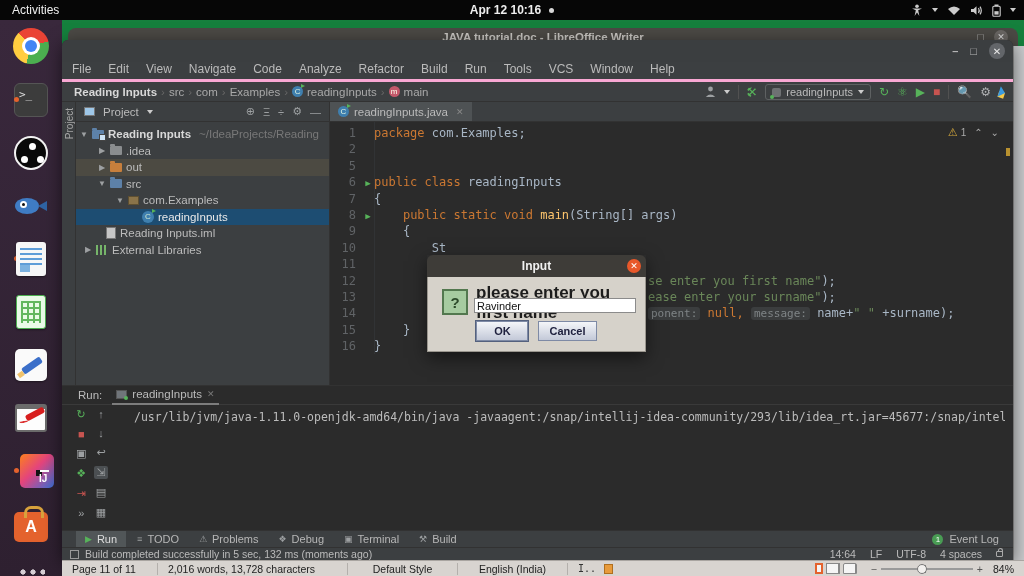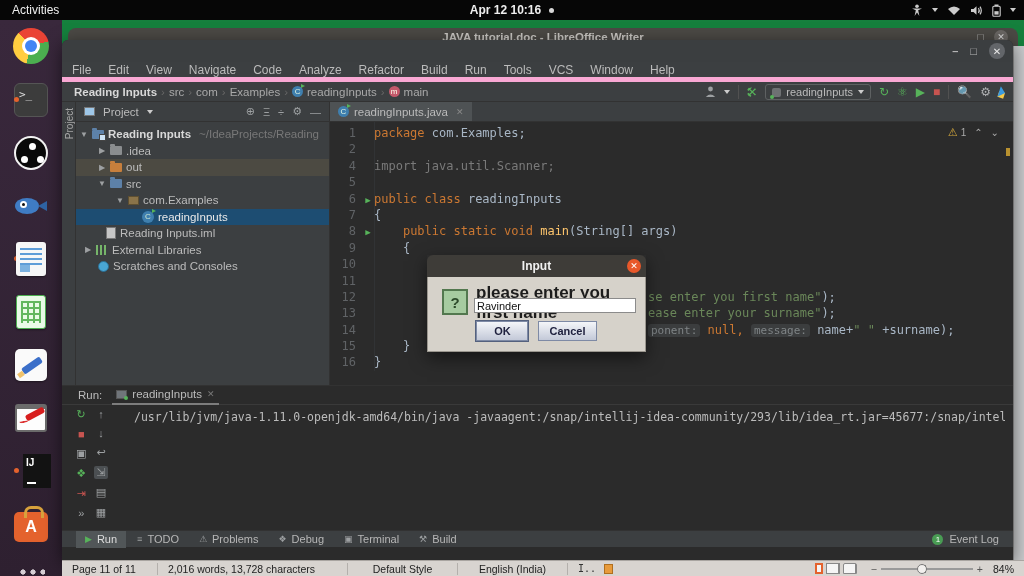--- a/index.html
+++ b/index.html
@@ -34,21 +34,21 @@
   .docicon.writer::before { content:""; position:absolute; left:4px; top:6px; right:4px; height:18px; background:repeating-linear-gradient(#5e9dd8 0 2px, transparent 2px 5px); }
   .docicon.writer::after { content:""; position:absolute; left:4px; bottom:4px; width:10px; height:7px; background:#7cb2e0; }
   .docicon.calc::before { content:""; position:absolute; left:4px; top:5px; right:4px; bottom:5px; background:repeating-linear-gradient(#63b75f 0 2px, transparent 2px 6px), repeating-linear-gradient(90deg,#63b75f 0 2px, transparent 2px 6px); }
   .docicon.calc { background:#eafbe8; border:1px solid #4caf50; }
   .gedit { width:32px; height:32px; background:#fafafa; border-radius:5px; position:relative; box-shadow:0 1px 2px rgba(0,0,0,.4); }
   .gedit::before { content:""; position:absolute; left:6px; top:13px; width:22px; height:7px; background:#3b6fc9; transform:rotate(-35deg); border-radius:2px; }
   .gedit::after { content:""; position:absolute; left:3px; top:23px; width:6px; height:5px; background:#f0c36d; transform:rotate(-35deg); }
   .annot { width:32px; height:28px; background:#fdfdfd; border-radius:3px; border:2px solid #6b6b6b; border-top-width:5px; position:relative; }
   .annot::before { content:""; position:absolute; left:8px; top:2px; width:20px; height:6px; background:#d81e1e; transform:rotate(-28deg); border-radius:2px; }
   .annot::after { content:""; position:absolute; left:2px; top:10px; width:9px; height:2px; border-bottom:2px solid #d33; border-radius:50%; transform:rotate(-10deg); }
-  .ijicon { width:34px; height:34px; border-radius:5px; background:linear-gradient(135deg,#fc801d,#e4447c 45%,#3a6fd8); padding:0;margin-left:12px; }
+  .ijicon { width:34px; height:34px; border-radius:5px; background:linear-gradient(135deg,#fc801d,#e4447c 45%,#3a6fd8); padding:16px;margin-left:12px; }
   .ijicon .inner { width:100%; height:100%; background:#131313; color:#fff; font-size:10px; font-weight:bold; display:flex; align-items:flex-start; justify-content:flex-start; padding:3px; position:relative; }
   .ijicon .inner::after { content:""; position:absolute; left:4px; bottom:4px; width:9px; height:2px; background:#fff; }
   .software { width:34px; height:30px; border-radius:5px; background:#e4622d; position:relative; display:flex; align-items:center; justify-content:center; color:#fff; font-weight:bold; font-size:16px; margin-top:4px; }
   .software::before { content:""; position:absolute; top:-6px; left:10px; width:14px; height:9px; border:3px solid #d8a23c; border-bottom:none; border-radius:7px 7px 0 0; }
   .appgrid { width:28px; height:28px; background:radial-gradient(#d6cfd4 2.4px, transparent 2.8px); background-size:10px 10px; background-position:1px 1px; }
 
   
   .lo-title { position:absolute; left:68px; top:28px; width:950px; height:22px; background:#4b4945; border-radius:8px 8px 0 0; color:#c9c6c2; font-size:11.5px; font-weight:bold; display:flex; align-items:flex-start; justify-content:center; padding-top:3px; }
   .lo-title .btns { position:absolute; right:10px; top:2px; display:flex; gap:10px; align-items:center; color:#bbb; font-size:11px; }
   .lo-btn-circle { width:14px; height:14px; border-radius:50%; background:#6a6764; color:#ddd; font-size:9px; display:flex; align-items:center; justify-content:center; }
@@ -67,21 +67,21 @@
   .zoom-slider .knob { position:absolute; left:36px; top:-4px; width:10px; height:10px; border-radius:50%; background:#f2f0ee; border:1px solid #777; }
   .lo-midicons { display:flex; align-items:center; gap:8px; padding:0 8px; }
   .cursor-ico { font-family:"DejaVu Sans Mono",monospace; font-size:10px; color:#333; }
   .bookmark-ico { width:9px; height:10px; background:#e89b3c; border:1px solid #b06f1e; }
 
   
   .ij { position:absolute; left:62px; top:40px; width:951px; height:520px; background:#2b2b2b; border-radius:6px 6px 0 0; box-shadow:0 4px 18px rgba(0,0,0,.55); }
   .ij-title { position:absolute; left:0; top:0; width:100%; height:22px; background:#3b3e40; border-radius:6px 6px 0 0; color:#c3c3c3; font-size:11.5px; font-weight:bold; display:flex; align-items:center; justify-content:center; }
   .ij-title .btns { position:absolute; right:8px; top:0; height:22px; display:flex; align-items:center; gap:12px; color:#b9b9b9; font-size:11px; }
   .ij-close { width:16px; height:16px; border-radius:50%; background:#63666a; color:#e8e8e8; font-size:10px; display:flex; align-items:center; justify-content:center; }
-  .menubar { position:absolute; left:0; top:22px; width:100%; height:20px; background:#3c3f41; color:#bbbbbb; font-size:12px; display:flex; align-items:center; gap:17px; padding-left:10px; border-bottom:5px solid #f9a8d4; }
+  .menubar { position:absolute; left:0; top:22px; width:100%; height:20px; background:#3c3f41; color:#bbbbbb; font-size:12px; display:flex; align-items:flex-start; gap:17px; padding-left:10px; border-bottom:3px solid #f9a8d4; }
   .menubar span { cursor:pointer; }
   .navbar { position:absolute; left:0; top:42px; width:100%; height:20px; background:#3c3f41; display:flex; align-items:center; font-size:11.5px; color:#a9a9a9; border-bottom:1px solid #323232; }
   .crumbs { display:flex; align-items:center; gap:4px; padding-left:12px; white-space:nowrap; }
   .crumbs .sep { color:#666; }
   .crumbs .root { color:#d8d8d8; font-weight:bold; }
   .mini-class { display:inline-flex; width:11px; height:11px; border-radius:50%; background:#3f7fae; color:#dff3e2; font-size:8px; align-items:center; justify-content:center; position:relative; }
   .mini-class i { position:absolute; right:-2px; top:-2px; width:0; height:0; border-left:4px solid #57b35a; border-top:2.5px solid transparent; border-bottom:2.5px solid transparent; }
   .mini-main { display:inline-flex; width:11px; height:11px; border-radius:50%; background:#c4596b; color:#ffe; font-size:8px; align-items:center; justify-content:center; }
   .nav-actions { position:absolute; right:8px; top:0; height:20px; display:flex; align-items:center; gap:8px; color:#afb1b3; font-size:12px; }
   .nav-actions .divider { width:1px; height:14px; background:#515151; }
@@ -378,45 +378,40 @@
         </div>
         <div class="trow" style="padding-left:30px">
           <span class="fileico"></span>
           <span>Reading Inputs.iml</span>
         </div>
         <div class="trow" style="padding-left:8px">
           <span class="arrow">▶</span>
             <span class="libico"></span>
           <span>External Libraries</span>
         </div>
-        <div class="trow" style="padding-left:22px">
-          <span class="scrico"></span>
-          <span>Scratches and Consoles</span>
-        </div>
       </div>
     </div>
 
     <div class="editor">
       <div class="tabbar">
         <div class="tab">
           <span class="mini-class">C<i></i></span>
           <span>readingInputs.java</span>
           <span class="x">✕</span>
         </div>
       </div>
       <div class="warn-widget">
         <span><span class="warn-tri">⚠</span> <span>1</span></span>
         <span>⌃</span>
         <span>⌄</span>
       </div>
       <div class="err-stripe"></div>
       <div class="code">
         <div class="cline"><span class="ln">1</span><span class="gut"></span><span class="kw">package </span><span class="pl">com.Examples;</span></div>
         <div class="cline"><span class="ln">2</span><span class="gut"></span></div>
-        <div class="cline"><span class="ln">4</span><span class="gut"></span><span class="dimt">import java.util.Scanner;</span></div>
         <div class="cline"><span class="ln">5</span><span class="gut"></span></div>
         <div class="cline"><span class="ln">6</span><span class="gut">▶</span><span class="kw">public class </span><span class="pl">readingInputs</span></div>
         <div class="cline"><span class="ln">7</span><span class="gut"></span><span class="pl">{</span></div>
         <div class="cline"><span class="ln">8</span><span class="gut">▶</span><span class="pl">    </span><span class="kw">public static void </span><span class="fnm">main</span><span class="pl">(String[] args)</span></div>
         <div class="cline"><span class="ln">9</span><span class="gut"></span><span class="pl">    {</span></div>
         <div class="cline"><span class="ln">10</span><span class="gut"></span><span class="pl">        St</span></div>
         <div class="cline"><span class="ln">11</span><span class="gut"></span><span class="pl">        St</span></div>
         <div class="cline"><span class="ln">12</span><span class="gut"></span><span class="pl">        nam</span><span class="rfrag"><span class="strg">se enter you first name"</span><span class="pl">);</span></span></div>
         <div class="cline"><span class="ln">13</span><span class="gut"></span><span class="pl">        sur</span><span class="rfrag"><span class="strg">ease enter your surname"</span><span class="pl">);</span></span></div>
         <div class="cline"><span class="ln">14</span><span class="gut"></span><span class="pl">        JO</span><span class="rfrag"><span class="hintp">ponent:</span><span class="kw"> null, </span><span class="hintp">message:</span><span class="pl"> name+</span><span class="strg">" "</span><span class="pl"> +surname);</span></span></div>
@@ -479,20 +474,31 @@
       <span class="ttab">
           <span class="ic">⚒</span>
           <span>Build</span>
         </span>
       <span class="eventlog">
         <span class="evt-badge">1</span>
         <span>Event Log</span>
       </span>
     </div>
 
+    <div class="statusbar">
+      <span class="msgico"></span>
+      <span>Build completed successfully in 5 sec, 132 ms (moments ago)</span>
+      <span class="right">
+        <span>14:64</span>
+        <span>LF</span>
+        <span>UTF-8</span>
+        <span>4 spaces</span>
+        <span class="lockico"></span>
+      </span>
+    </div>
   </div>
 
   <div class="dlg">
     <div class="dlg-title">
       <span>Input</span>
       <span class="dlg-close">✕</span>
     </div>
     <div class="dlg-body">
       <span class="qicon">?</span>
       <span class="dlg-prompt">please enter you first name</span>

